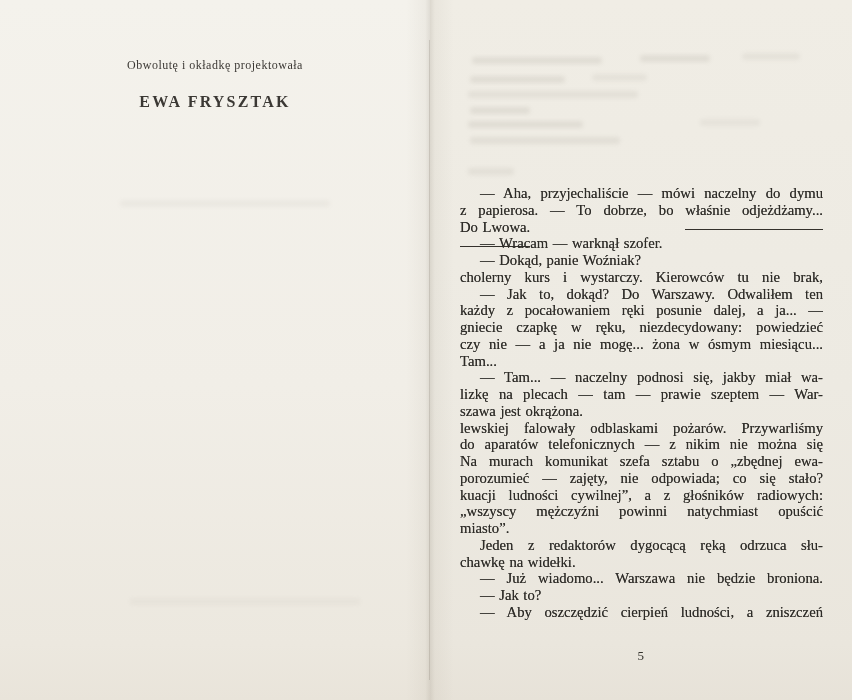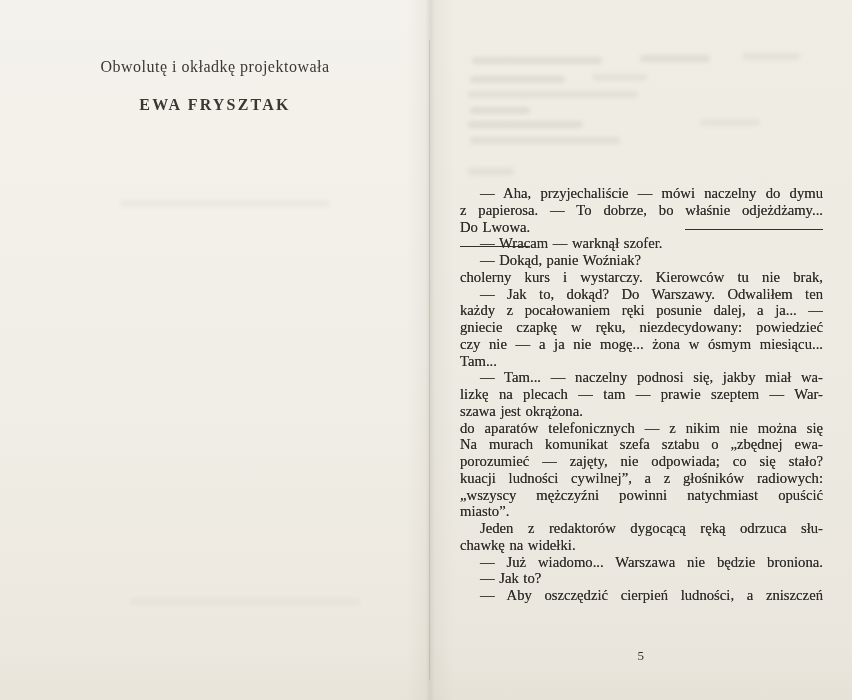--- a/index.html
+++ b/index.html
@@ -32,21 +32,21 @@
   .gutter::after {
     content: "";
     position: absolute; left: 23px; top: 40px; width: 1px; height: 640px;
     background: rgba(120,110,95,0.22);
     filter: blur(0.6px);
   }
   .credit {
     position: absolute; left: 0; top: 58px; width: 430px;
     text-align: center; color: #3b3834;
   }
-  .credit-line1 { font-size: 16px; letter-spacing: 0.5px; }
+  .credit-line1 { font-size: 12px; letter-spacing: 0.5px; }
   .credit-line2 { font-size: 16px; font-weight: bold; letter-spacing: 2.2px; margin-top: 20px; }
 
   .text-block {
     position: absolute; left: 460px; top: 185px; width: 363px;
     color: #2e2c28;
     font-size: 14.7px;
     line-height: 16.75px;
     text-shadow: 0 0 0.35px rgba(46,44,40,0.75);
   }
   .line {
@@ -137,20 +137,21 @@
         <div class="line">gniecie czapkę w ręku, niezdecydowany: powiedzieć</div>
         <div class="line">czy nie — a ja nie mogę... żona w ósmym miesiącu...</div>
         <div class="line lastline">Tam...</div>
       </div>
       <div>
         <div class="line firstline">— Tam... — naczelny podnosi się, jakby miał wa-</div>
         <div class="line">lizkę na plecach — tam — prawie szeptem — War-</div>
         <div class="line lastline">szawa jest okrążona.</div>
       </div>
       <div>
+        <div class="line">lewskiej falowały odblaskami pożarów. Przywarliśmy</div>
         <div class="line">do aparatów telefonicznych — z nikim nie można się</div>
         <div class="line">Na murach komunikat szefa sztabu o „zbędnej ewa-</div>
         <div class="line">porozumieć — zajęty, nie odpowiada; co się stało?</div>
         <div class="line">kuacji ludności cywilnej”, a z głośników radiowych:</div>
         <div class="line">„wszyscy mężczyźni powinni natychmiast opuścić</div>
         <div class="line lastline">miasto”.</div>
       </div>
       <div>
         <div class="line firstline">Jeden z redaktorów dygocącą ręką odrzuca słu-</div>
         <div class="line lastline">chawkę na widełki.</div>

